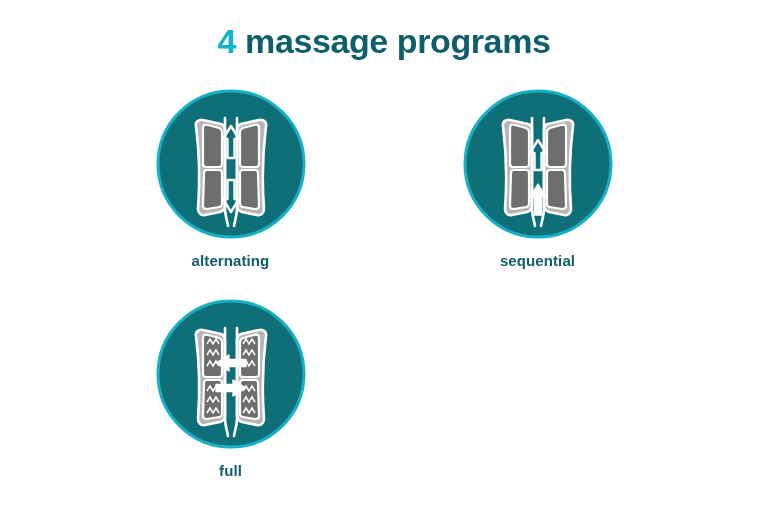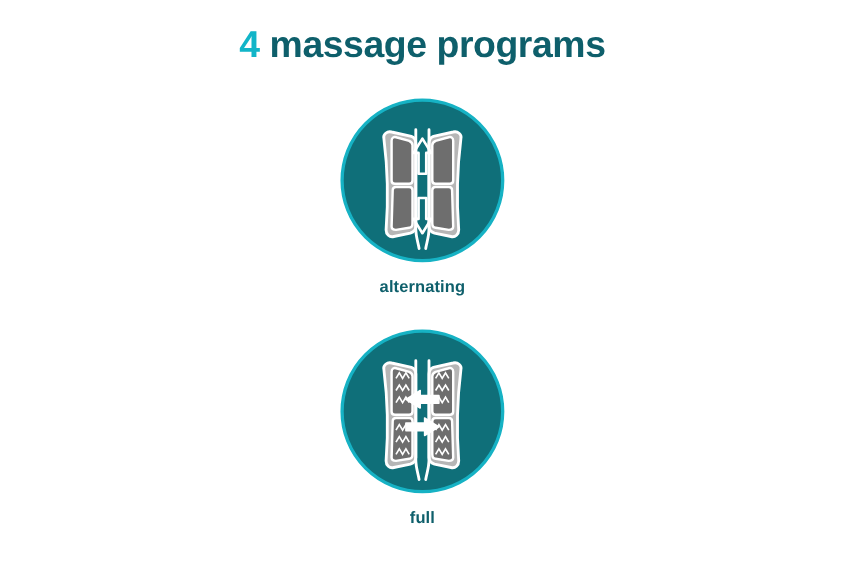--- a/index.html
+++ b/index.html
@@ -34,21 +34,21 @@
   .title .count {
     color: #12B5C8;
   }
   .grid {
     position: absolute;
     top: 88px;
     left: 0;
     width: 768px;
     height: 410px;
     display: grid;
-    grid-template-columns: 1fr;
+    grid-template-columns: 1fr 1fr;
     grid-template-rows: 1fr 1fr;
     column-gap: 38px;
     row-gap: 10px;
     padding: 0 96px;
     box-sizing: border-box;
   }
   .program {
     display: flex;
     flex-direction: column;
     align-items: center;
@@ -100,20 +100,40 @@
           <path d="M82 30 L 82 120 C 82 127, 80 132, 79 138" fill="none" stroke="#FFFFFF" stroke-width="2.6" stroke-linecap="round"></path>
 
           <path d="M76 38 L 84 51 L 79.5 51 L 79.5 70 L 72.5 70 L 72.5 51 L 68 51 Z" fill="none" stroke="#FFFFFF" stroke-width="2.4" stroke-linejoin="round"></path>
 
           <path d="M76 124 L 84 111 L 79.5 111 L 79.5 92 L 72.5 92 L 72.5 111 L 68 111 Z" fill="none" stroke="#FFFFFF" stroke-width="2.4" stroke-linejoin="round"></path>
         </g>
       </svg>
       <div class="program-label">alternating</div>
     </div>
 
+    <div class="program">
+      <svg class="disc" viewBox="0 0 152 152">
+        <circle cx="76" cy="76" r="73" fill="#0F6F79" stroke="#16B2C4" stroke-width="3"></circle>
+        <g>
+          <path d="M41 38 C 40 34, 44 31, 48 32 L 66 36 C 69 37, 70 39, 70 42 L 70 118 C 70 121, 68 123, 65 124 L 50 127 C 46 128, 43 125, 43 121 C 45 95, 44 62, 41 38 Z" fill="#B6B6B6" stroke="#FFFFFF" stroke-width="2.6" stroke-linejoin="round"></path>
+          <path d="M111 38 C 112 34, 108 31, 104 32 L 86 36 C 83 37, 82 39, 82 42 L 82 118 C 82 121, 84 123, 87 124 L 102 127 C 106 128, 109 125, 109 121 C 107 95, 108 62, 111 38 Z" fill="#B6B6B6" stroke="#FFFFFF" stroke-width="2.6" stroke-linejoin="round"></path>
+          <path d="M48 40 C 48 37, 50 36, 53 37 L 64 40 C 66 41, 67 42, 67 44 L 67 76 C 67 78, 66 79, 64 79 L 51 79 C 49 79, 48 78, 48 76 Z" fill="#6E6E6E" stroke="#FFFFFF" stroke-width="2.2" stroke-linejoin="round"></path>
+          <path d="M104 40 C 104 37, 102 36, 99 37 L 88 40 C 86 41, 85 42, 85 44 L 85 76 C 85 78, 86 79, 88 79 L 101 79 C 103 79, 104 78, 104 76 Z" fill="#6E6E6E" stroke="#FFFFFF" stroke-width="2.2" stroke-linejoin="round"></path>
+          <path d="M49 85 C 49 83, 50 82, 52 82 L 64 82 C 66 82, 67 83, 67 85 L 67 115 C 67 117, 66 119, 64 119 L 52 121 C 50 121, 48 120, 48 118 Z" fill="#6E6E6E" stroke="#FFFFFF" stroke-width="2.2" stroke-linejoin="round"></path>
+          <path d="M103 85 C 103 83, 102 82, 100 82 L 88 82 C 86 82, 85 83, 85 85 L 85 115 C 85 117, 86 119, 88 119 L 100 121 C 102 121, 104 120, 104 118 Z" fill="#6E6E6E" stroke="#FFFFFF" stroke-width="2.2" stroke-linejoin="round"></path>
+          <path d="M70 30 L 70 120 C 70 127, 72 132, 73 138" fill="none" stroke="#FFFFFF" stroke-width="2.6" stroke-linecap="round"></path>
+          <path d="M82 30 L 82 120 C 82 127, 80 132, 79 138" fill="none" stroke="#FFFFFF" stroke-width="2.6" stroke-linecap="round"></path>
+
+          <path d="M76 52 L 84 65 L 79.5 65 L 79.5 82 L 72.5 82 L 72.5 65 L 68 65 Z" fill="none" stroke="#FFFFFF" stroke-width="2.4" stroke-linejoin="round"></path>
+
+          <path d="M76 96 L 84 109 L 79.5 109 L 79.5 127 L 72.5 127 L 72.5 109 L 68 109 Z" fill="#FFFFFF" stroke="#FFFFFF" stroke-width="1.4" stroke-linejoin="round"></path>
+        </g>
+      </svg>
+      <div class="program-label">sequential</div>
+    </div>
 
 
     <div class="program">
       <svg class="disc" viewBox="0 0 152 152">
         <circle cx="76" cy="76" r="73" fill="#0F6F79" stroke="#16B2C4" stroke-width="3"></circle>
         <g>
           <path d="M41 38 C 40 34, 44 31, 48 32 L 66 36 C 69 37, 70 39, 70 42 L 70 118 C 70 121, 68 123, 65 124 L 50 127 C 46 128, 43 125, 43 121 C 45 95, 44 62, 41 38 Z" fill="#B6B6B6" stroke="#FFFFFF" stroke-width="2.6" stroke-linejoin="round"></path>
           <path d="M111 38 C 112 34, 108 31, 104 32 L 86 36 C 83 37, 82 39, 82 42 L 82 118 C 82 121, 84 123, 87 124 L 102 127 C 106 128, 109 125, 109 121 C 107 95, 108 62, 111 38 Z" fill="#B6B6B6" stroke="#FFFFFF" stroke-width="2.6" stroke-linejoin="round"></path>
           <path d="M48 40 C 48 37, 50 36, 53 37 L 64 40 C 66 41, 67 42, 67 44 L 67 76 C 67 78, 66 79, 64 79 L 51 79 C 49 79, 48 78, 48 76 Z" fill="#6E6E6E" stroke="#FFFFFF" stroke-width="2.2" stroke-linejoin="round"></path>
           <path d="M104 40 C 104 37, 102 36, 99 37 L 88 40 C 86 41, 85 42, 85 44 L 85 76 C 85 78, 86 79, 88 79 L 101 79 C 103 79, 104 78, 104 76 Z" fill="#6E6E6E" stroke="#FFFFFF" stroke-width="2.2" stroke-linejoin="round"></path>

